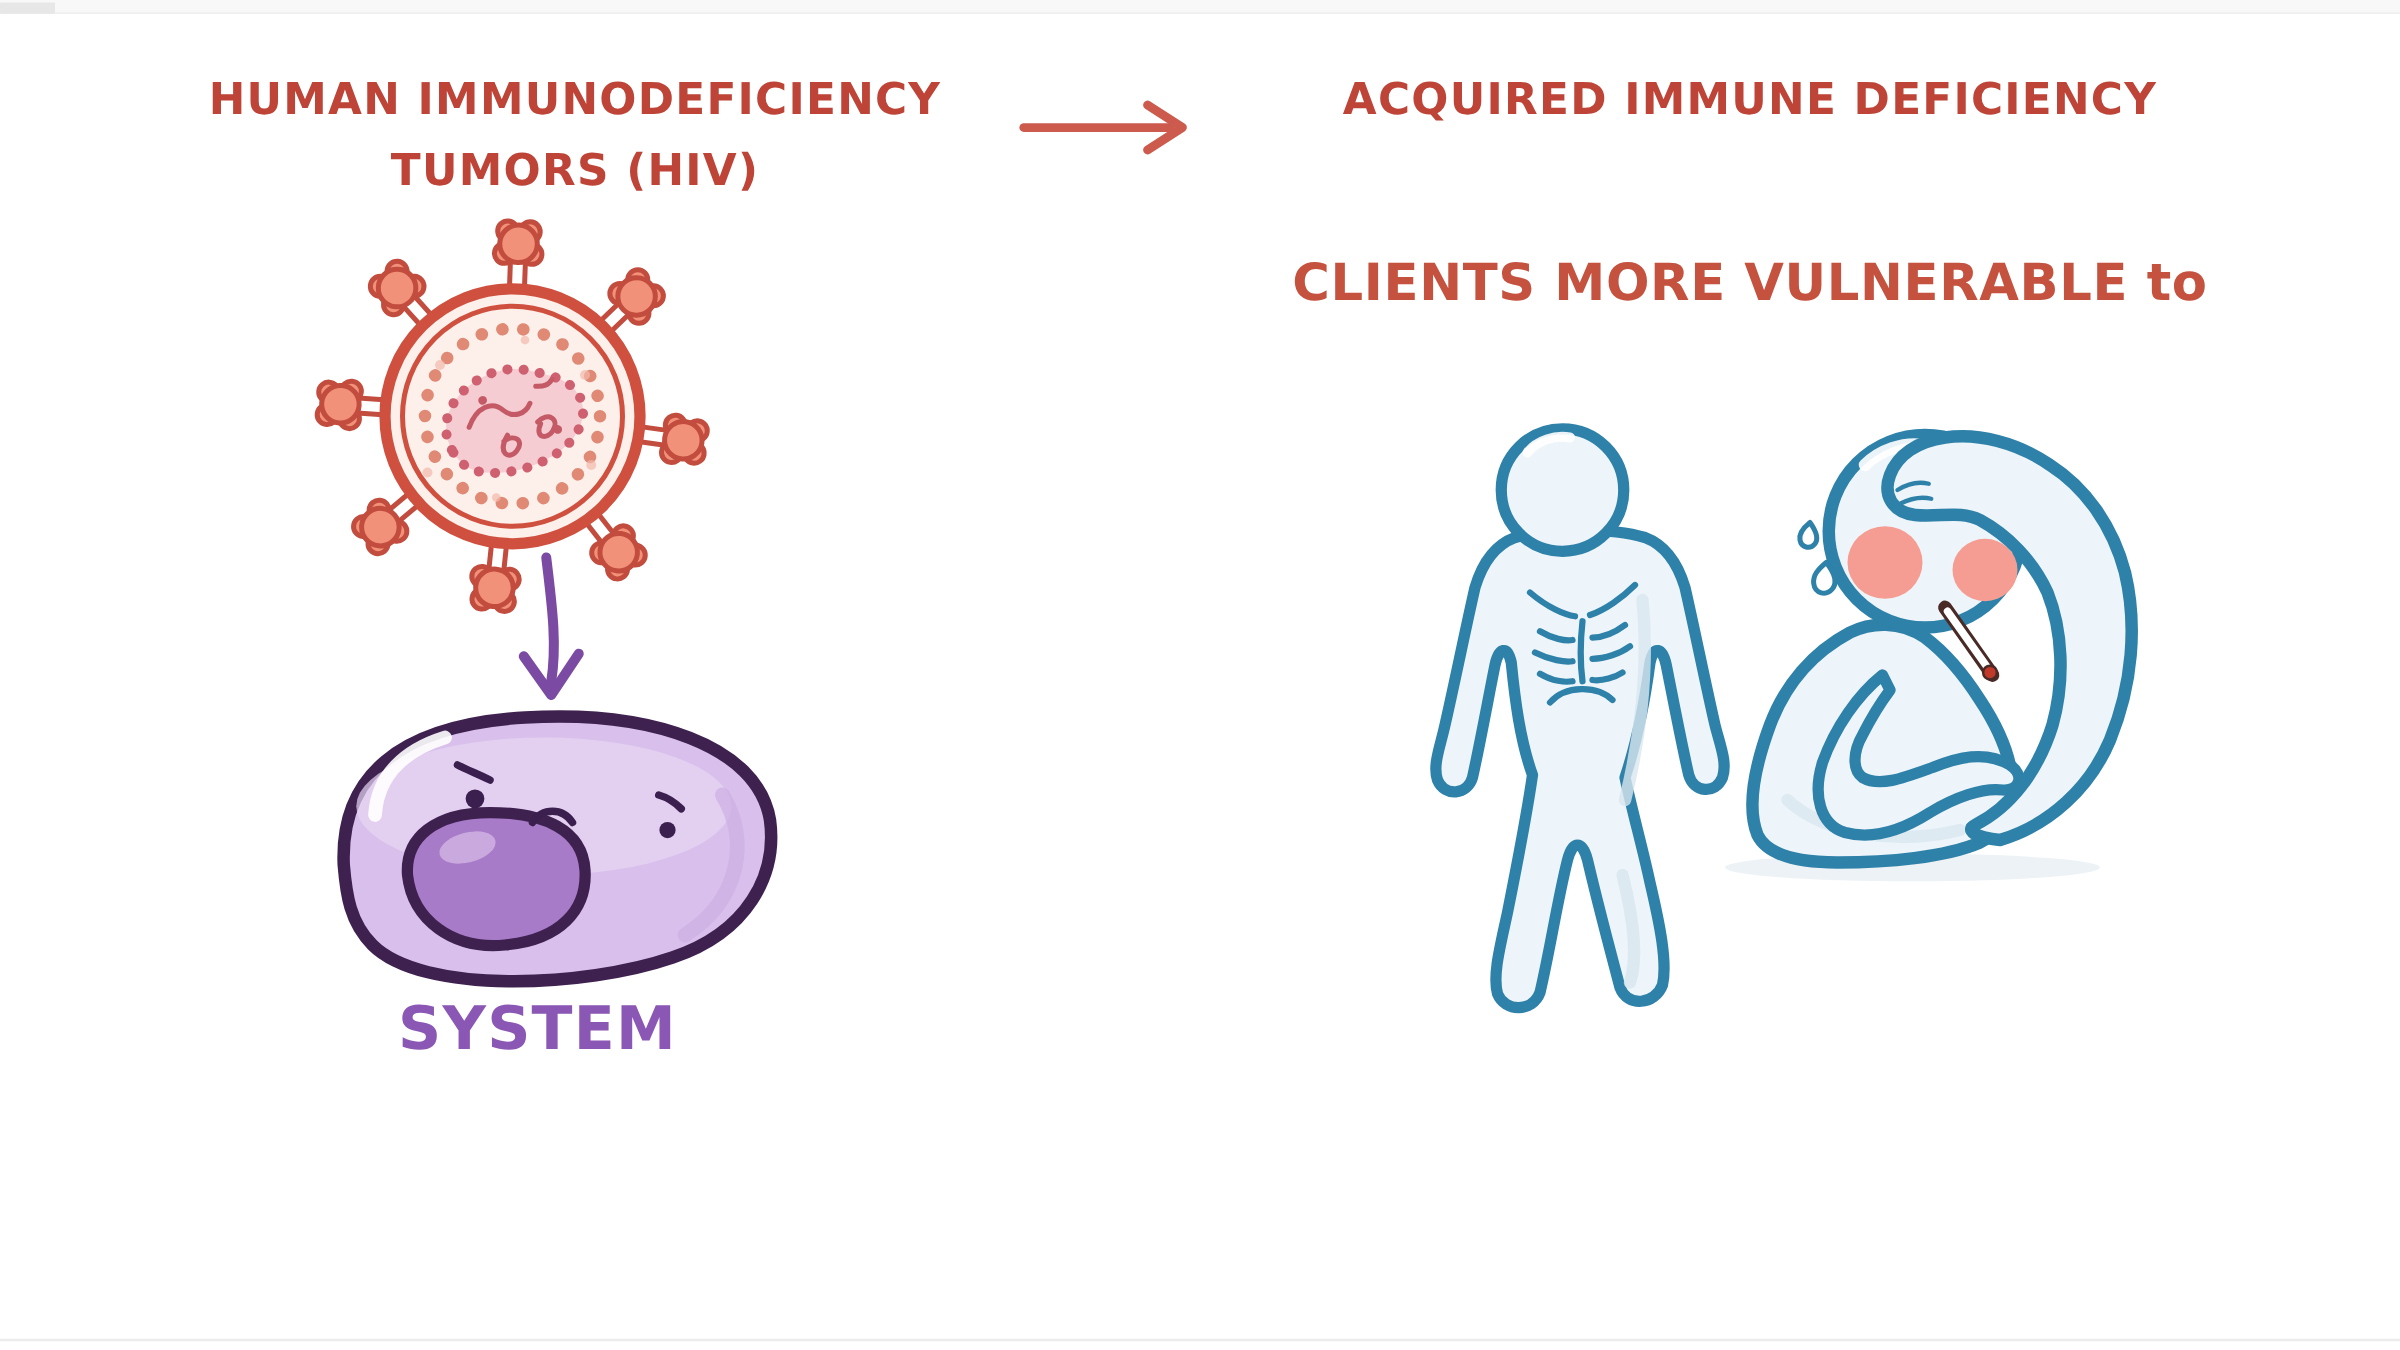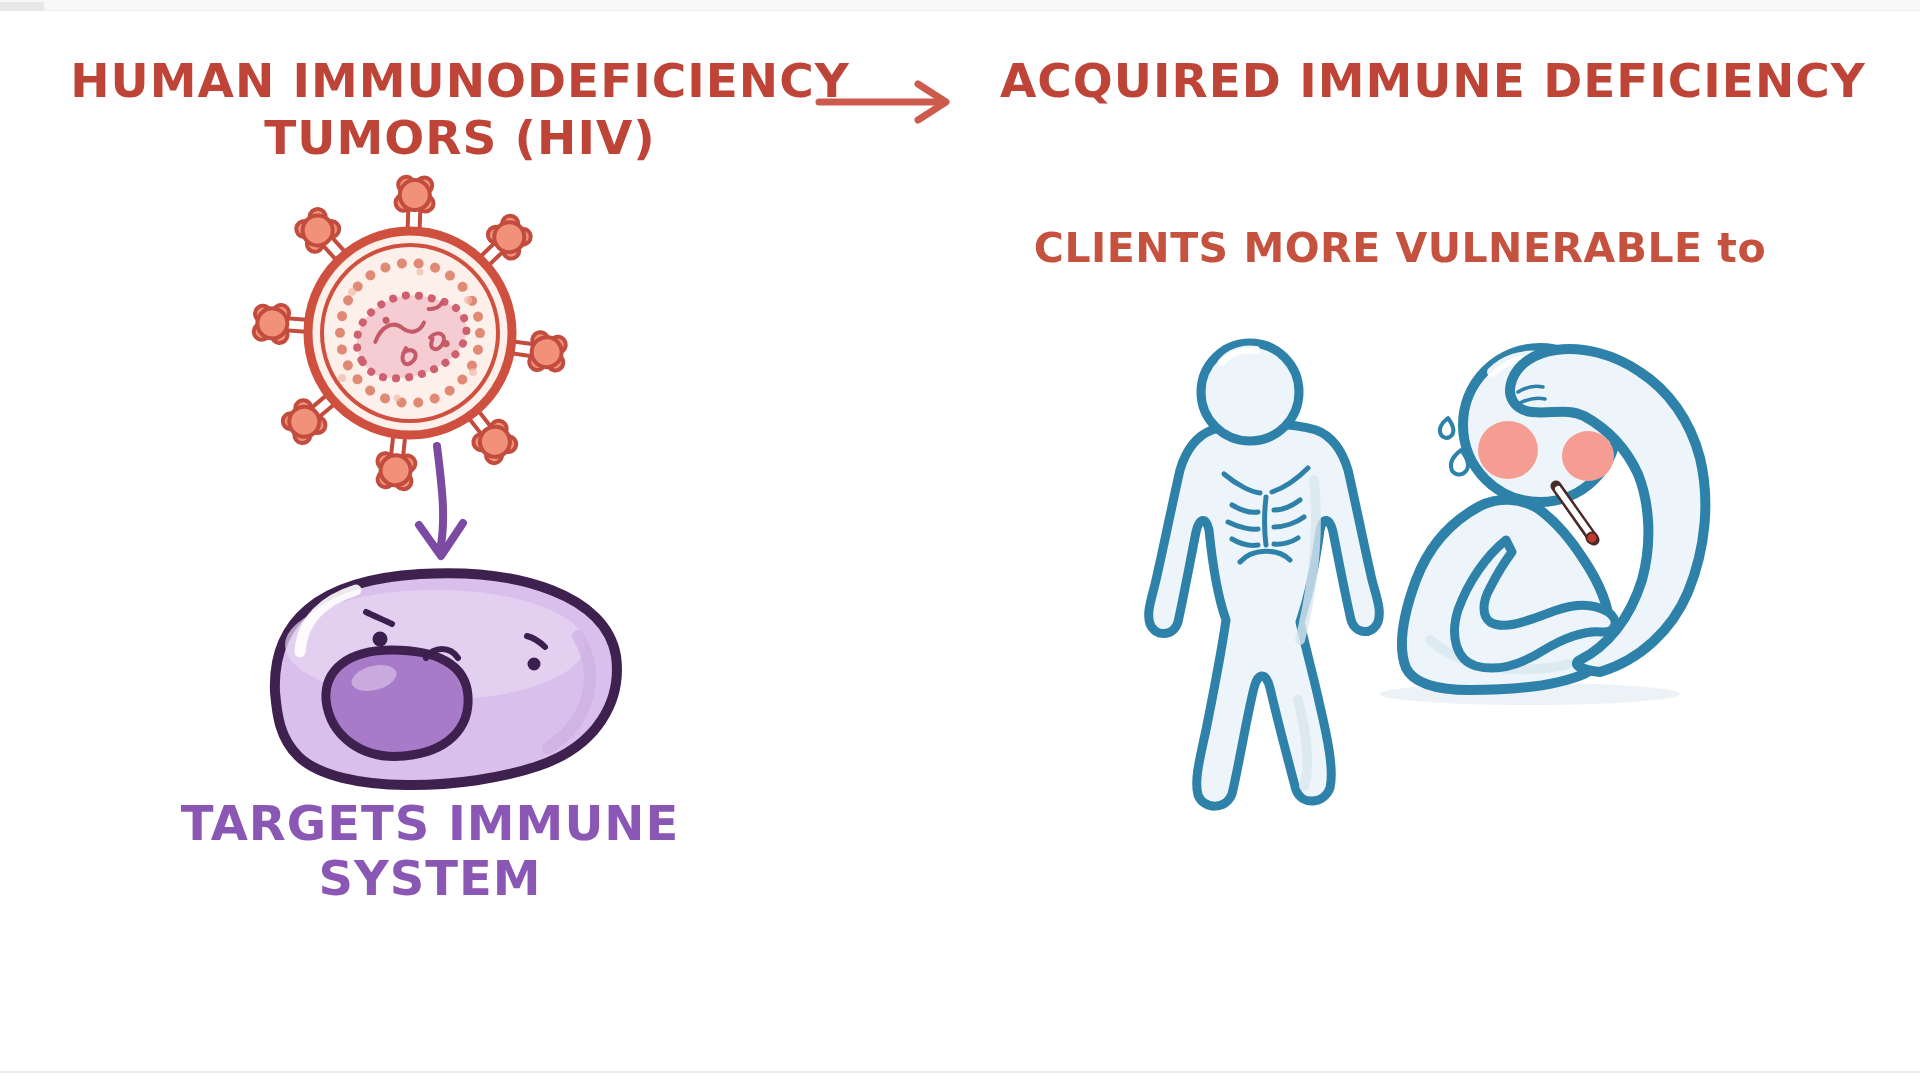--- a/index.html
+++ b/index.html
@@ -3,21 +3,21 @@
 <meta charset="utf-8">
 <style>
   html,body{margin:0;padding:0;}
   body{
     width:1920px;height:1080px;position:relative;overflow:hidden;
     background:var(--background,#fff);
     font-family:"DejaVu Sans","Liberation Sans",sans-serif;
   }
   .abs{position:absolute;}
   .txt{text-align:center;font-weight:700;white-space:nowrap;}
-  .title{font-size:47px;line-height:57px;letter-spacing:1px;color:var(--title_red,#bd4437);}
+  .title{font-size:35px;line-height:57px;letter-spacing:1px;color:var(--title_red,#bd4437);}
   .subtitle{font-size:41px;line-height:48px;letter-spacing:0.5px;color:var(--subtitle_red,#c5523f);}
   .caption{font-size:48px;line-height:55px;letter-spacing:1px;color:var(--caption_purple,#8b57b4);}
   #art{position:absolute;left:0;top:0;width:1920px;height:1080px;}
   .letterbox-top{left:0;top:0;width:1920px;height:10px;background:#f8f8f8;border-bottom:1px solid #ececec;}
   .corner-mark{left:0;top:2px;width:44px;height:9px;background:#e7e7e7;border-radius:1px;}
   .letterbox-bottom{left:0;top:1071px;width:1920px;height:2px;background:#ececec;}
 </style>
 </head>
 <body>
 
@@ -27,26 +27,25 @@
 
 <div class="abs txt title" style="left:60px;top:52px;width:800px;">
   <div>HUMAN IMMUNODEFICIENCY</div>
   <div>TUMORS (HIV)</div>
 </div>
 
 <div class="abs txt title" style="left:1000px;top:52px;width:800px;">
   <div>ACQUIRED IMMUNE DEFICIENCY</div>
 </div>
 
-<div class="abs txt subtitle" style="left:1020px;top:224px;width:760px;">
+<div class="abs txt subtitle" style="left:1020px;top:202px;width:760px;">
   <div>CLIENTS MORE VULNERABLE to</div>
 </div>
 
 <div class="abs txt caption" style="left:160px;top:796px;width:540px;">
-  <div>TARGETS IMMUNE</div>
   <div>SYSTEM</div>
 </div>
 
 <svg id="art" viewBox="0 0 1920 1080">
   <defs>
     <g id="spike">
       <path d="M 98,-6 L 124,-6 M 98,6 L 124,6" stroke="#c24c3e" stroke-width="4" fill="none" stroke-linecap="round"></path>
       <g fill="#f29179" stroke="#c24c3e" stroke-width="4">
         <circle cx="130" cy="-11" r="8"></circle>
         <circle cx="130" cy="11" r="8"></circle>

